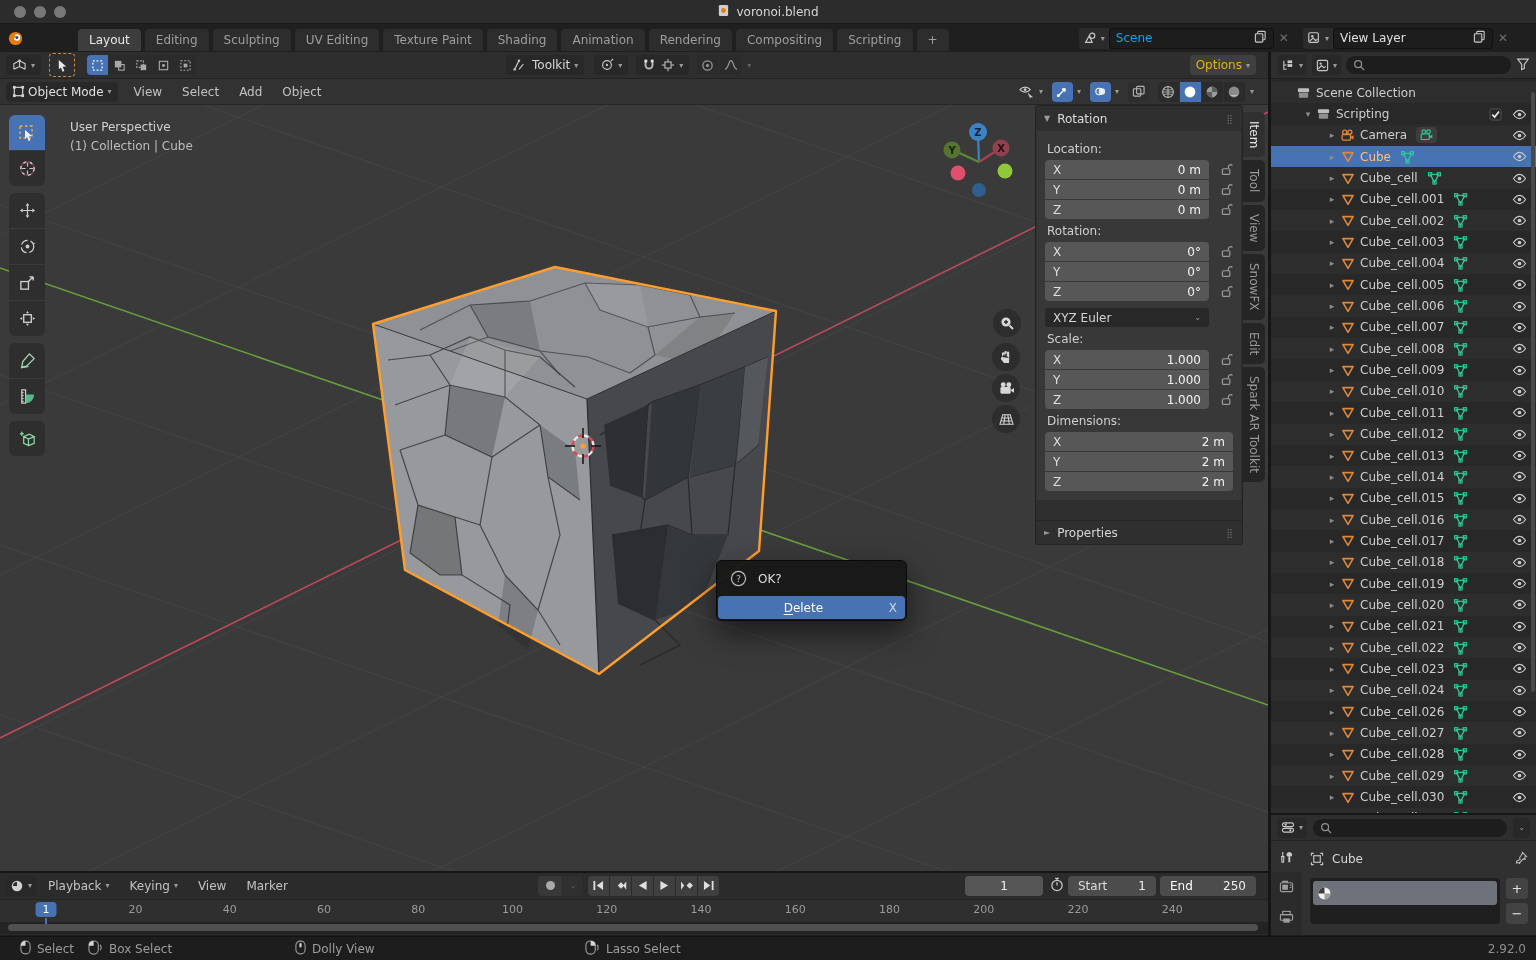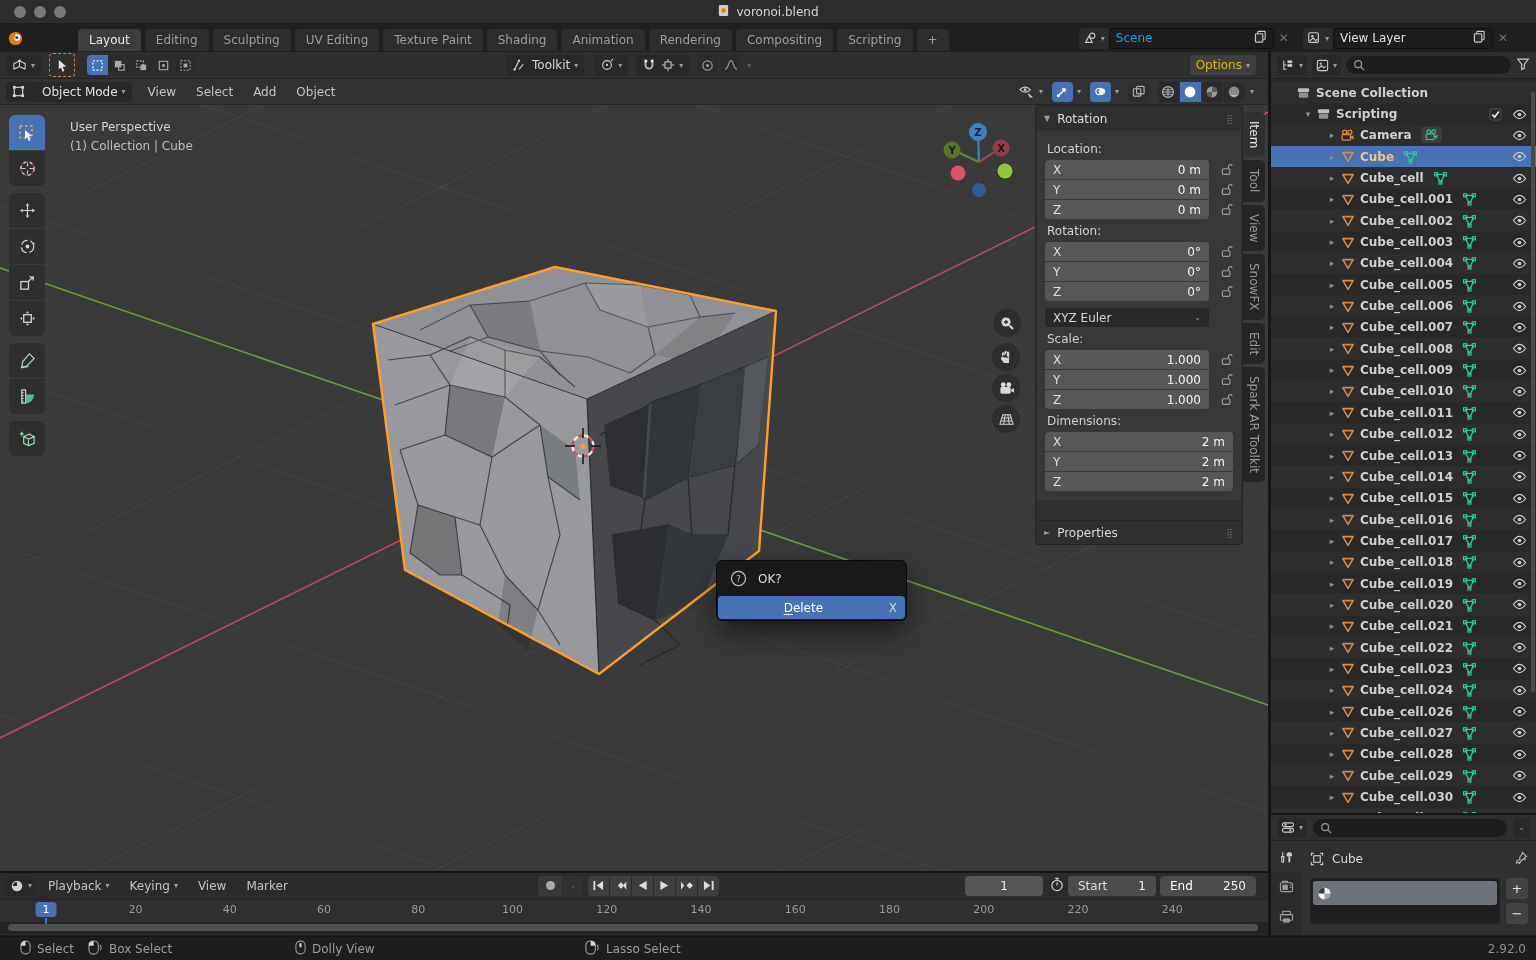--- a/index.html
+++ b/index.html
@@ -86,21 +86,21 @@
   #outliner { left:1271px; top:52px; width:265px; height:762px; background:#282828; }
   #ol-header { height:27px; background:#2e2e2e; border-bottom:1px solid #1f1f1f; display:flex; align-items:center; padding:0 6px; gap:5px; }
   .search { flex:1; height:18px; background:#1d1d1d; border-radius:9px; display:flex; align-items:center; padding:0 7px; gap:5px; }
   #ol-list { position:absolute; top:28px; bottom:0; left:0; right:0; overflow:hidden; padding-top:2px; }
   .ol-row { position:relative; height:21.35px; display:flex; align-items:center; color:#cfcfcf; }
   .ol-row:nth-child(odd) { background:rgba(255,255,255,.025); }
   .ol-row.sel { background:#4772b3; }
   .ol-row.sel .ol-label { color:#ffc27a; }
   .ol-exp { width:14px; text-align:center; color:#8d8d8d; font-size:9px; flex:none; }
   .ol-icon { width:17px; display:flex; justify-content:center; flex:none; margin-right:4px; }
-  .ol-label { white-space:nowrap;font-weight:bold; }
+  .ol-label { white-space:nowrap; }
   .ol-data { margin-left:9px; display:flex; }
   .ol-data.boxed { background:#3d3d3d; border-radius:4px; padding:2px 3px; }
   .ol-eye { position:absolute; right:9px; display:flex; }
   .ol-check { position:absolute; right:34px; display:flex; }
   #ol-scroll { position:absolute; right:1px; top:40px; width:4px; height:600px; background:#4a4a4a; border-radius:2px; }
 
   
   #properties { left:1271px; top:815px; width:265px; height:120px; background:#303030; }
   #pr-header { height:26px; background:#2e2e2e; border-bottom:1px solid #222; display:flex; align-items:center; gap:6px; padding:0 6px; }
   #pr-tabs { position:absolute; left:0; top:27px; width:31px; bottom:0; background:#2b2b2b; }
@@ -315,21 +315,21 @@
 
 <div id="vpheader" class="abs r">
   <div class="hbtn" style="margin-left:6px">
     <svg width="13" height="13" viewBox="0 0 14 14">
         <rect x="2.5" y="2.5" width="9" height="9" fill="none" stroke="#d0d0d0" stroke-width="1.3"></rect>
         <rect x="1" y="1" width="3" height="3" fill="#d0d0d0"></rect>
         <rect x="10" y="1" width="3" height="3" fill="#d0d0d0"></rect>
         <rect x="1" y="10" width="3" height="3" fill="#d0d0d0"></rect>
         <rect x="10" y="10" width="3" height="3" fill="#d0d0d0"></rect>
       </svg>
-    <span style="margin-left:17px;color:#e0e0e0">Object Mode</span>
+    <span style="margin-left:3px;color:#e0e0e0">Object Mode</span>
     <span class="chev">▾</span>
   </div>
   <div id="vp-menus" class="r" style="margin-left:6px">
       <span class="menu-item" style="padding:0 10px">View</span>
       <span class="menu-item" style="padding:0 10px">Select</span>
       <span class="menu-item" style="padding:0 10px">Add</span>
       <span class="menu-item" style="padding:0 10px">Object</span>
     </div>
 
   <div class="r" style="position:absolute; right:14px; gap:9px">

